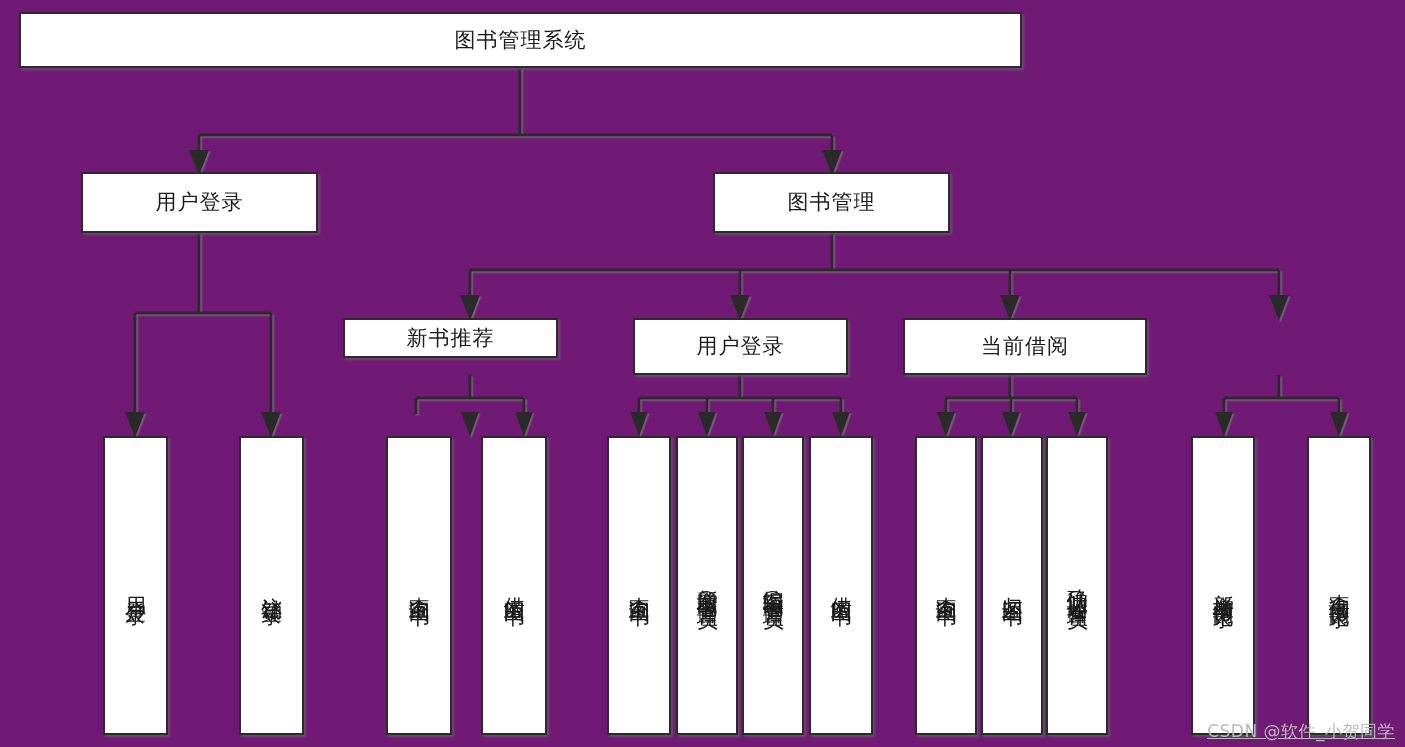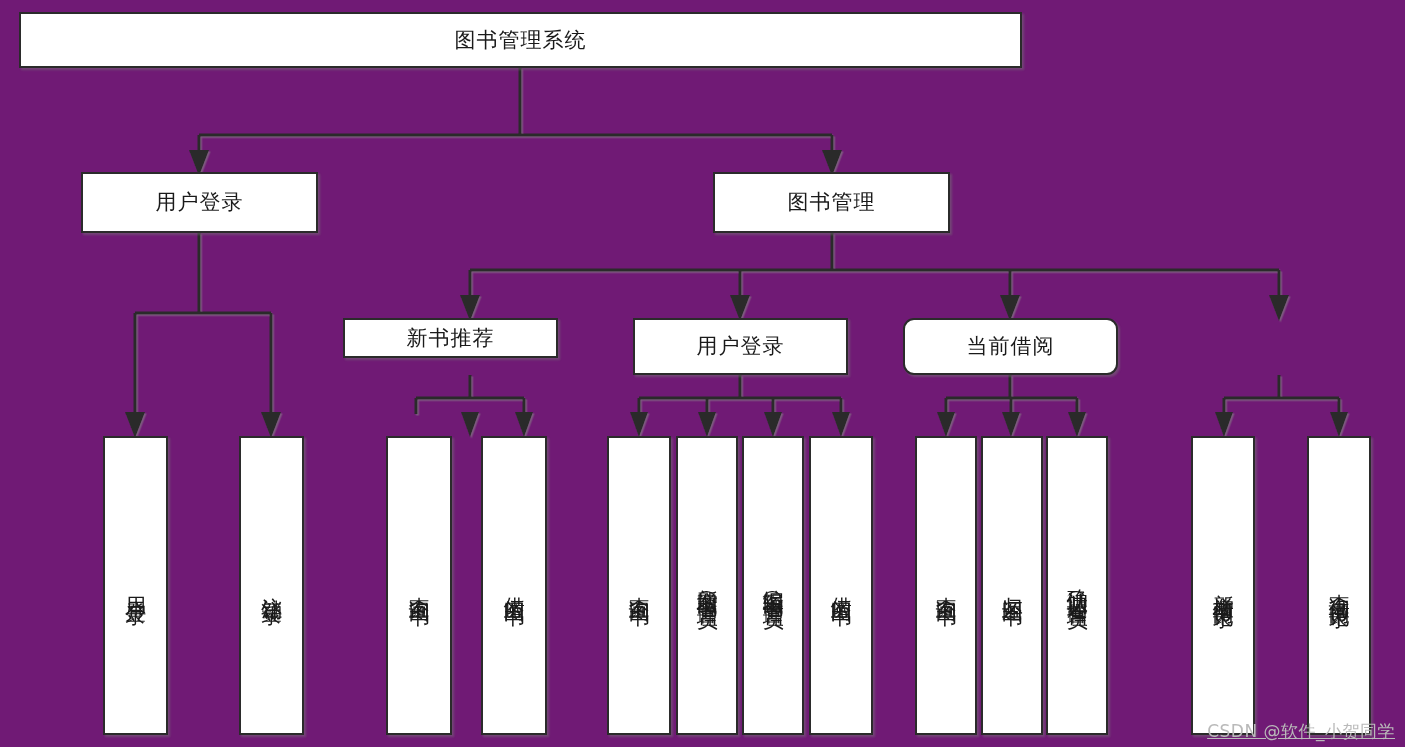--- a/index.html
+++ b/index.html
@@ -167,21 +167,21 @@
   </div>
 
   <div class="node horiz" style="left:343px; top:318px; width:215px; height:40px;">
     <span class="label">新书推荐</span>
   </div>
 
   <div class="node horiz" style="left:633px; top:318px; width:215px; height:57px;">
     <span class="label">用户登录</span>
   </div>
 
-  <div class="node horiz" style="left:903px; top:318px; width:215px; height:57px;border-radius:11px;">
+  <div class="node horiz" style="left:903px; top:318px; width:244px; height:57px;">
     <span class="label">当前借阅</span>
   </div>
 
 
   <div class="node vert" style="left:103px; top:436px; width:65px; height:299px;">
     <span class="label">用户登录</span>
   </div>
 
   <div class="node vert" style="left:239px; top:436px; width:65px; height:299px;">
     <span class="label">注销登录</span>

